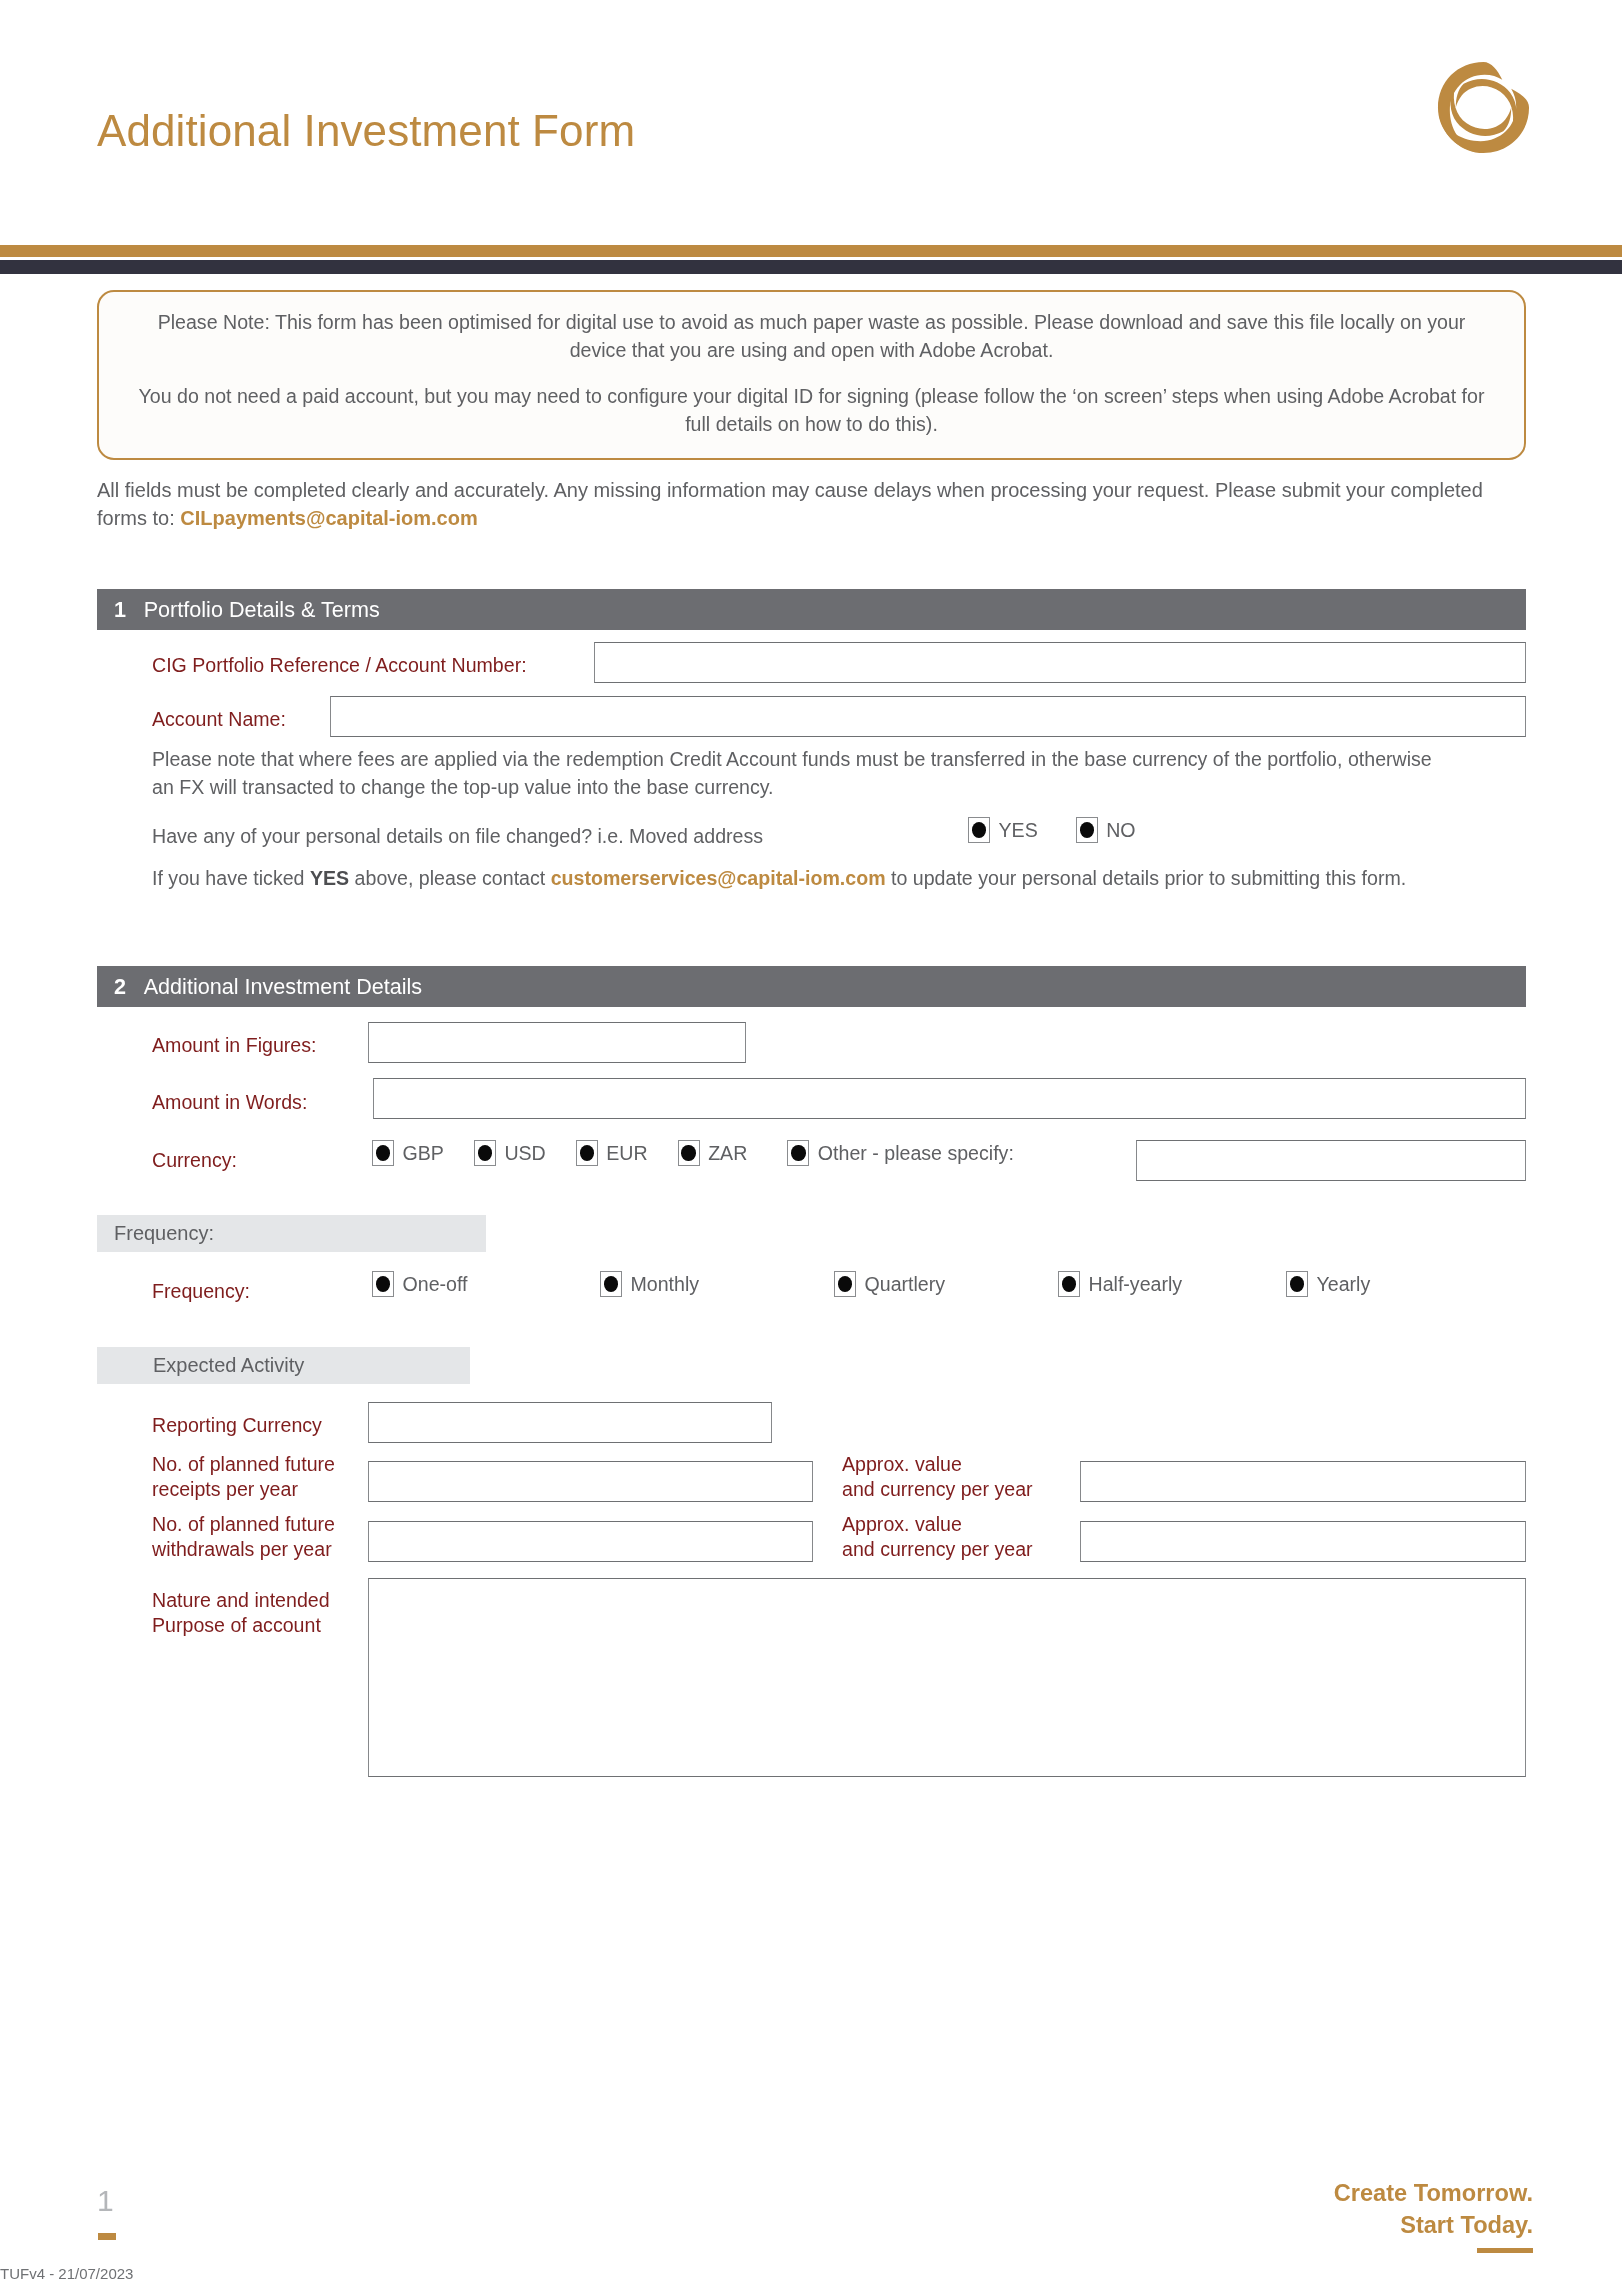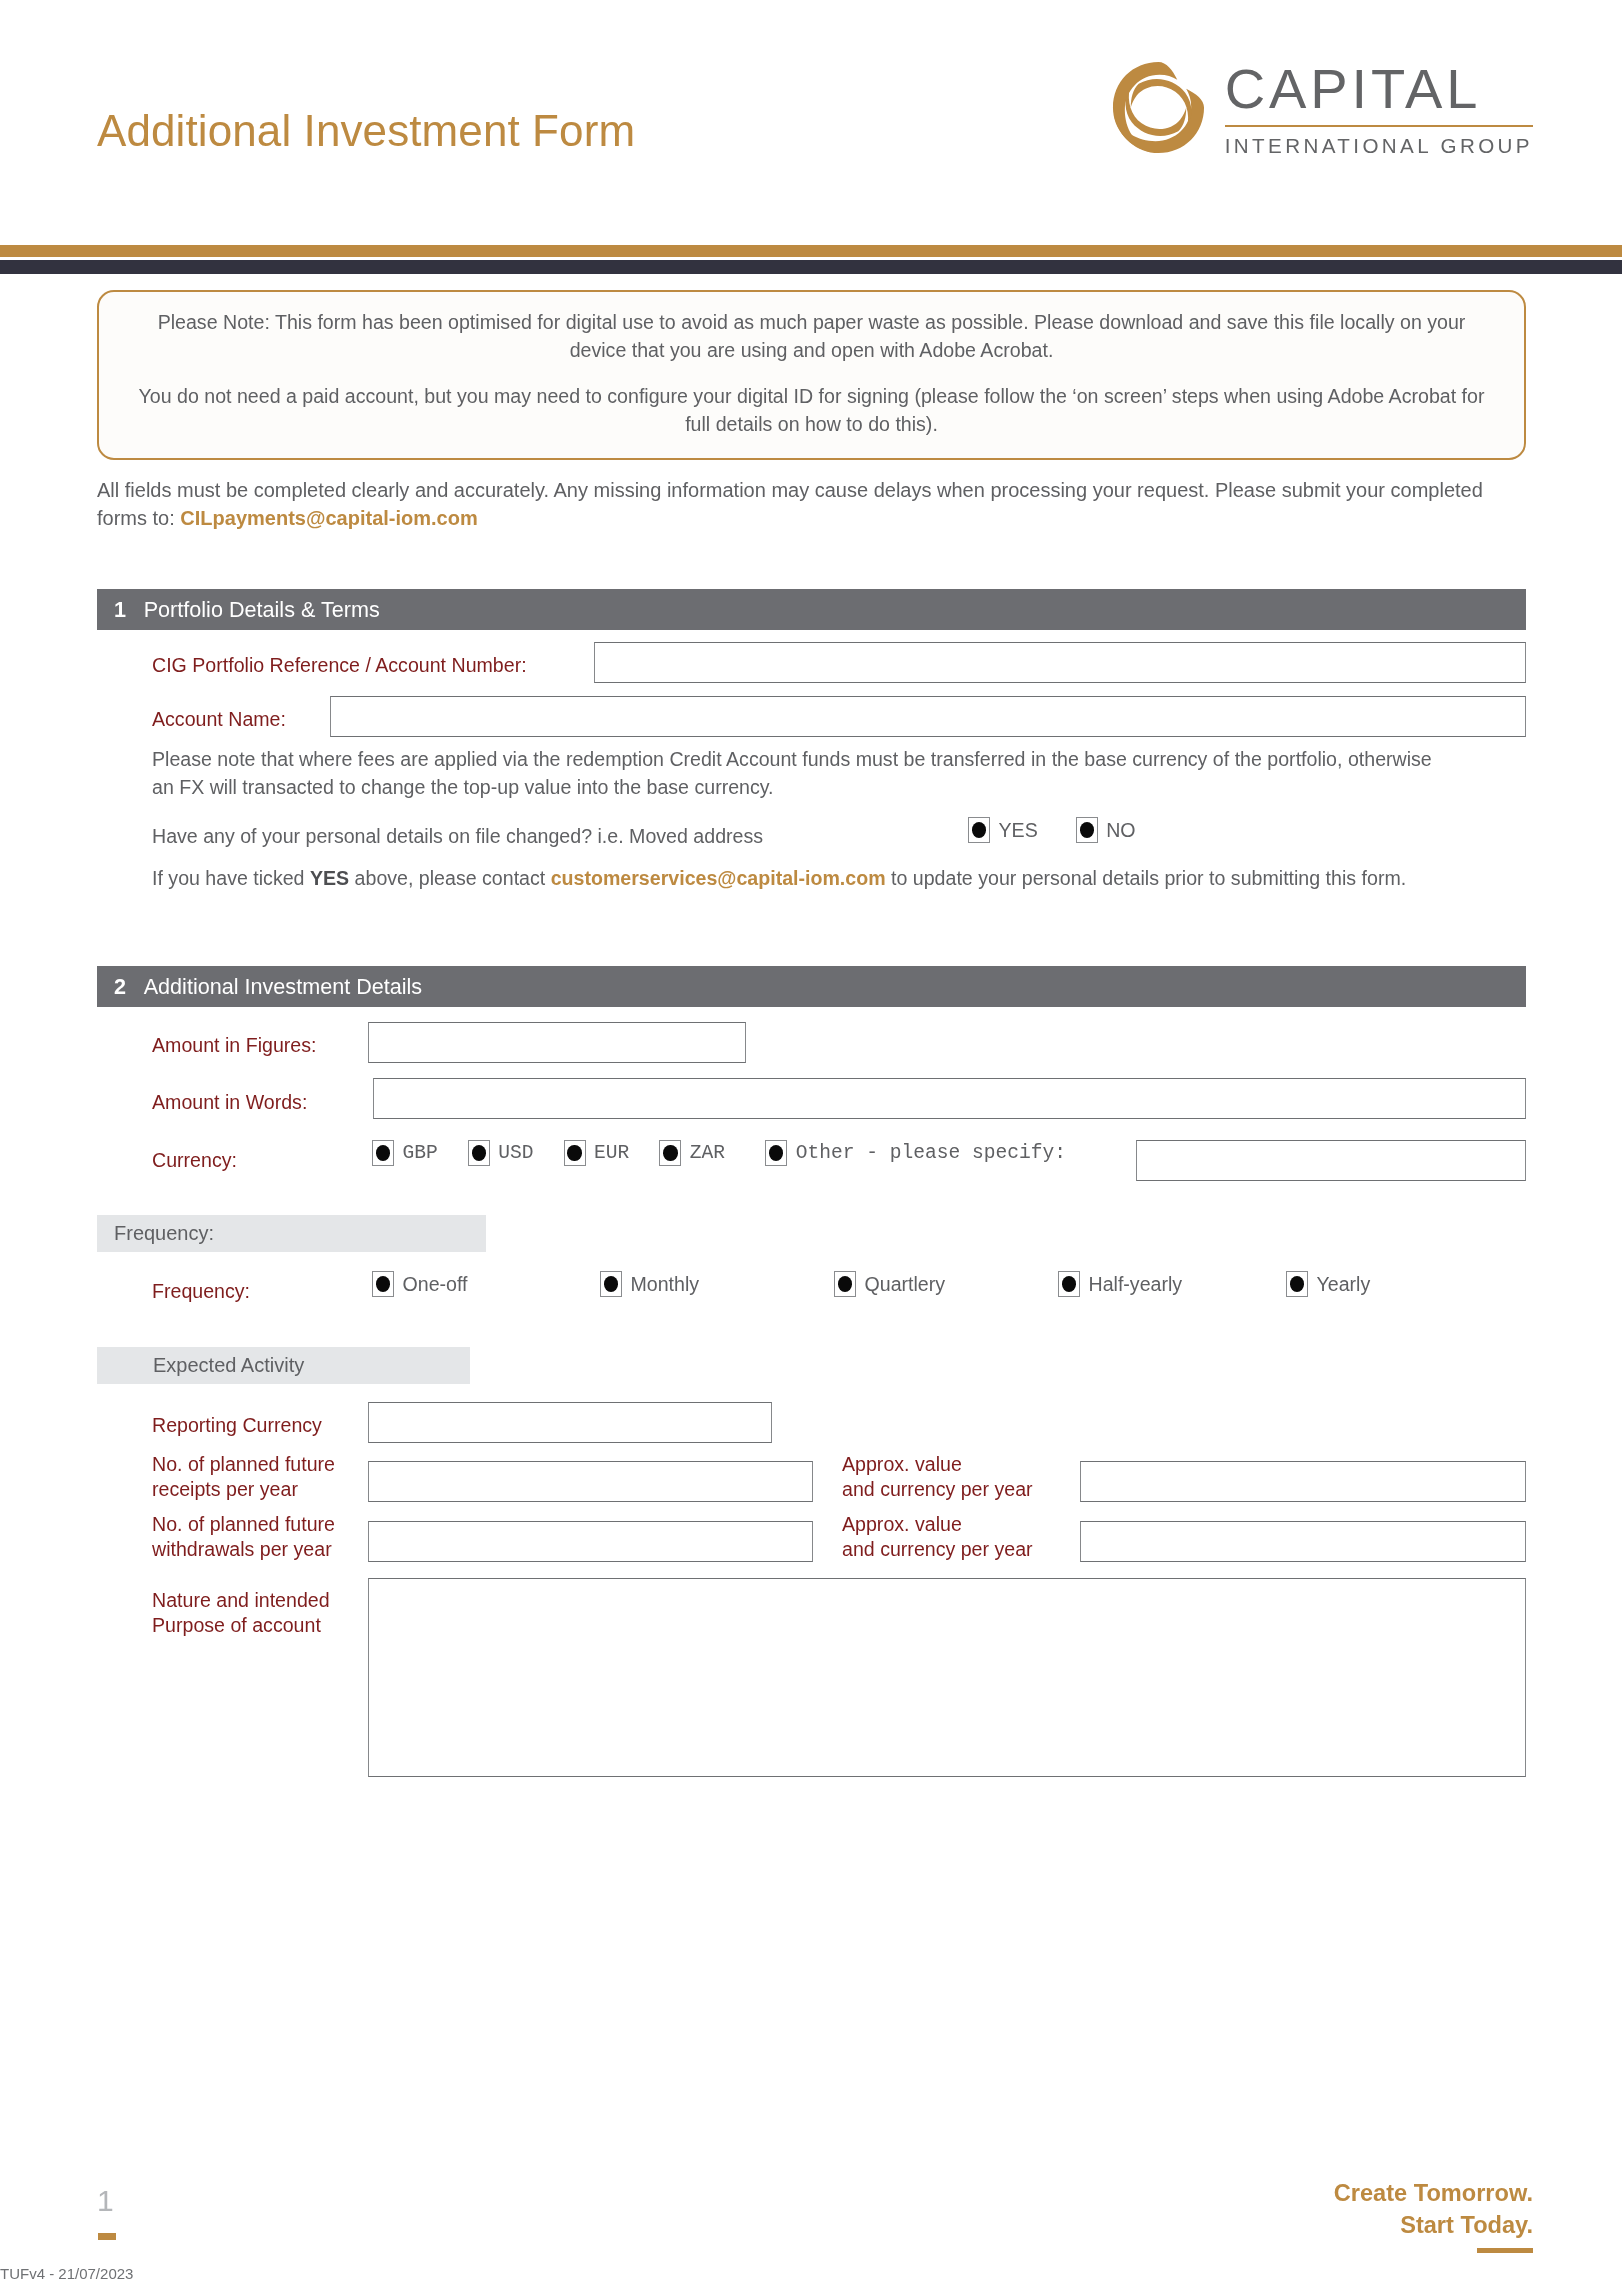--- a/index.html
+++ b/index.html
@@ -263,25 +263,20 @@
 
   <div class="logo-block">
     <svg class="logo-mark" viewBox="0 0 100 100">
       <g fill="#bd8a41">
         <path d="M50 4 C24 4 4 24 4 50 C4 72 20 90 42 95 C26 87 16 71 16 53 C16 33 31 17 51 17 C58 17 64 19 69 22 C64 12 58 4 50 4 Z"></path>
         <path d="M96 50 C96 76 76 96 50 96 C28 96 10 80 5 58 C13 74 29 84 47 84 C67 84 83 69 83 49 C83 42 81 36 78 31 C88 36 96 42 96 50 Z"></path>
         <path d="M30 26 C46 17 66 21 77 35 C85 46 85 60 79 70 C82 56 78 42 67 34 C54 25 37 27 28 38 C25 42 23 46 22 50 C22 40 24 32 30 26 Z"></path>
         <path d="M70 74 C54 83 34 79 23 65 C15 54 15 40 21 30 C18 44 22 58 33 66 C46 75 63 73 72 62 C75 58 77 54 78 50 C78 60 76 68 70 74 Z"></path>
       </g>
     </svg>
-    <div class="logo-text">
-      <div class="logo-capital">CAPITAL</div>
-      <div class="logo-rule"></div>
-      <div class="logo-sub">INTERNATIONAL GROUP</div>
-    </div>
   </div>
 </div>
 <div class="bar-gold"></div>
 <div class="bar-navy"></div>
 
 <div class="note-box">
   <p class="note-p">Please Note: This form has been optimised for digital use to avoid as much paper waste as possible. Please download and save this file locally on your device that you are using and open with Adobe Acrobat.</p>
   <p class="note-p">You do not need a paid account, but you may need to configure your digital ID for signing (please follow the ‘on screen’ steps when using Adobe Acrobat for full details on how to do this).</p>
 </div>
 
@@ -327,21 +322,21 @@
   <span class="section-title">Additional Investment Details</span>
 </div>
 
 <div class="fld-label" style="left:152px; top:1033px;">Amount in Figures:</div>
 <div class="fld-box" style="left:368px; top:1022px; width:378px; height:41px;"></div>
 
 <div class="fld-label" style="left:152px; top:1090px;">Amount in Words:</div>
 <div class="fld-box" style="left:373px; top:1078px; width:1153px; height:41px;"></div>
 
 <div class="fld-label" style="left:152px; top:1148px;">Currency:</div>
-<div class="radio-group" style="left:372px; top:1140px;font-family:Liberation Mono, monospace;">
+<div class="radio-group" style="left:372px; top:1140px;">
   <div class="radio-item" style="margin-right:30px;">
     <div class="radio-box">
         <div class="radio-dot"></div>
       </div>
     <span class="radio-label">GBP</span>
   </div>
   <div class="radio-item" style="margin-right:30px;">
     <div class="radio-box">
         <div class="radio-dot"></div>
       </div>

